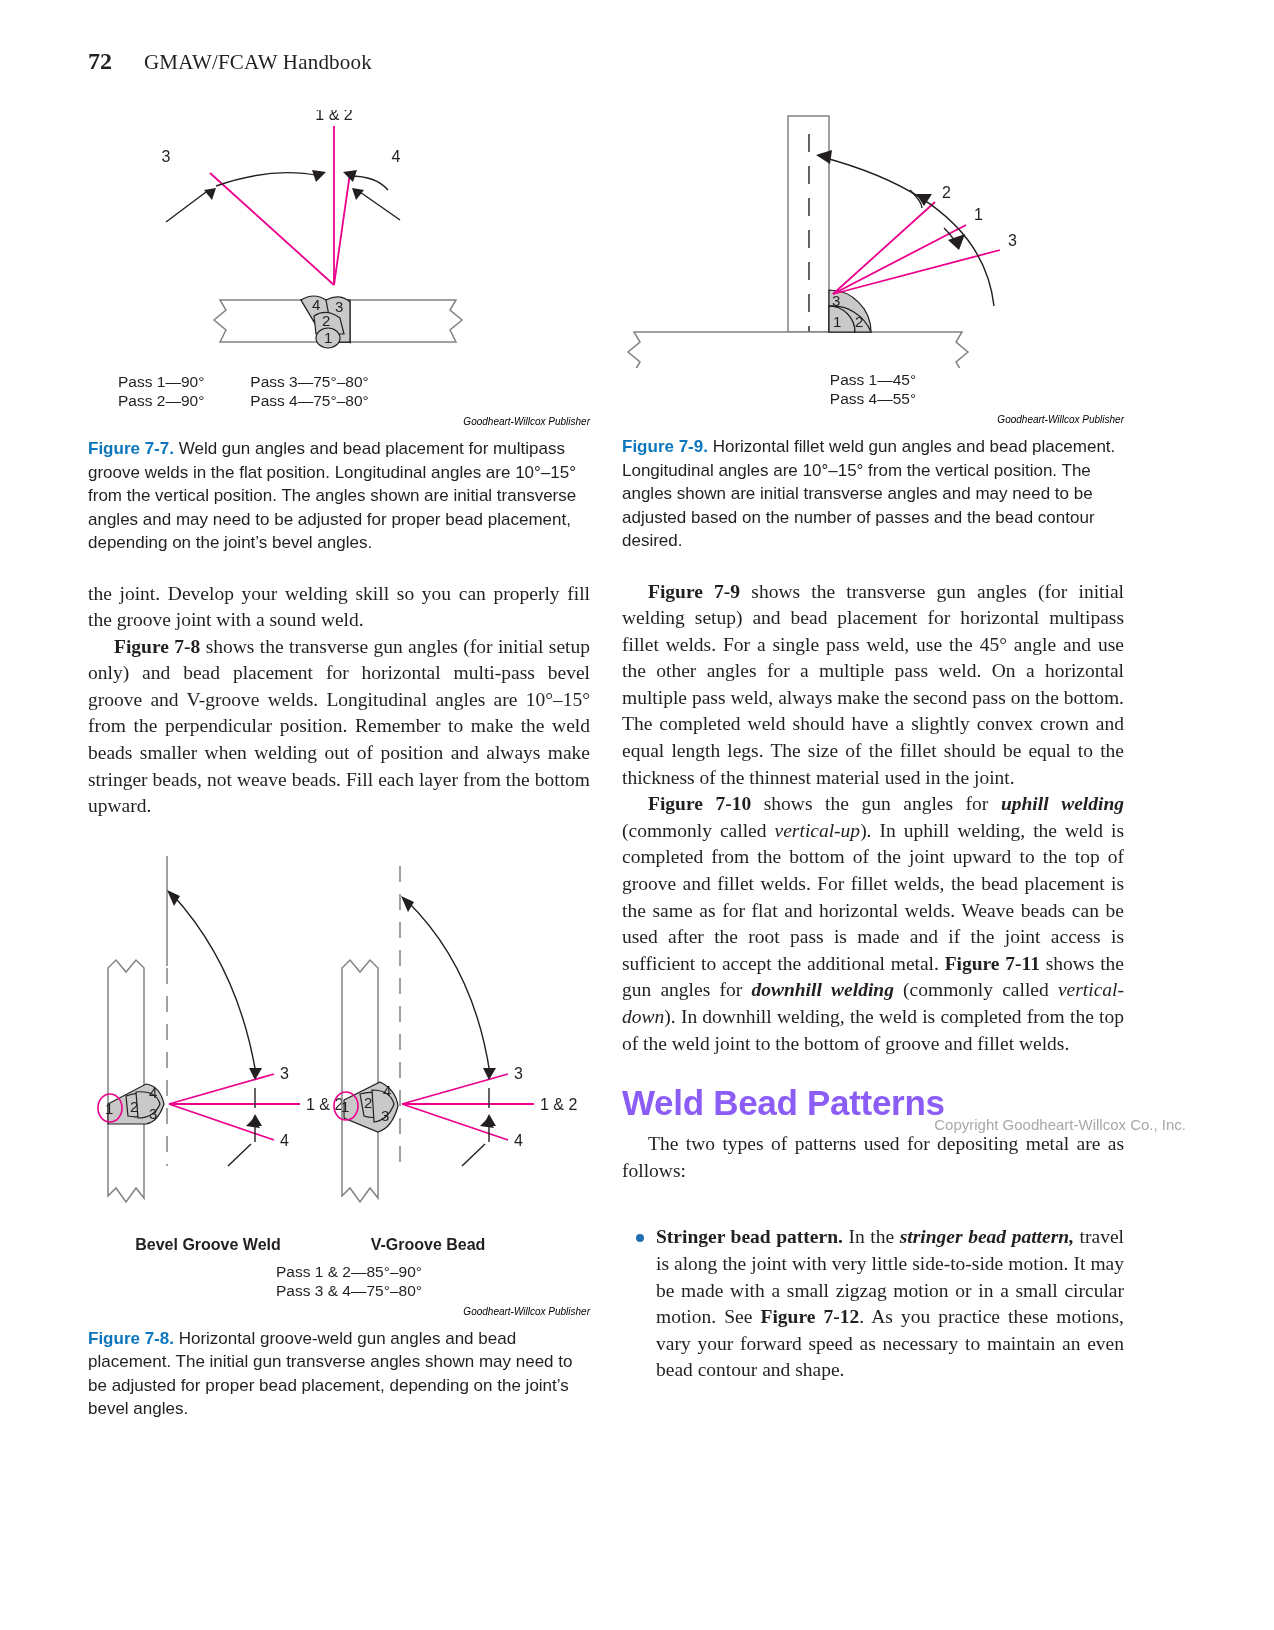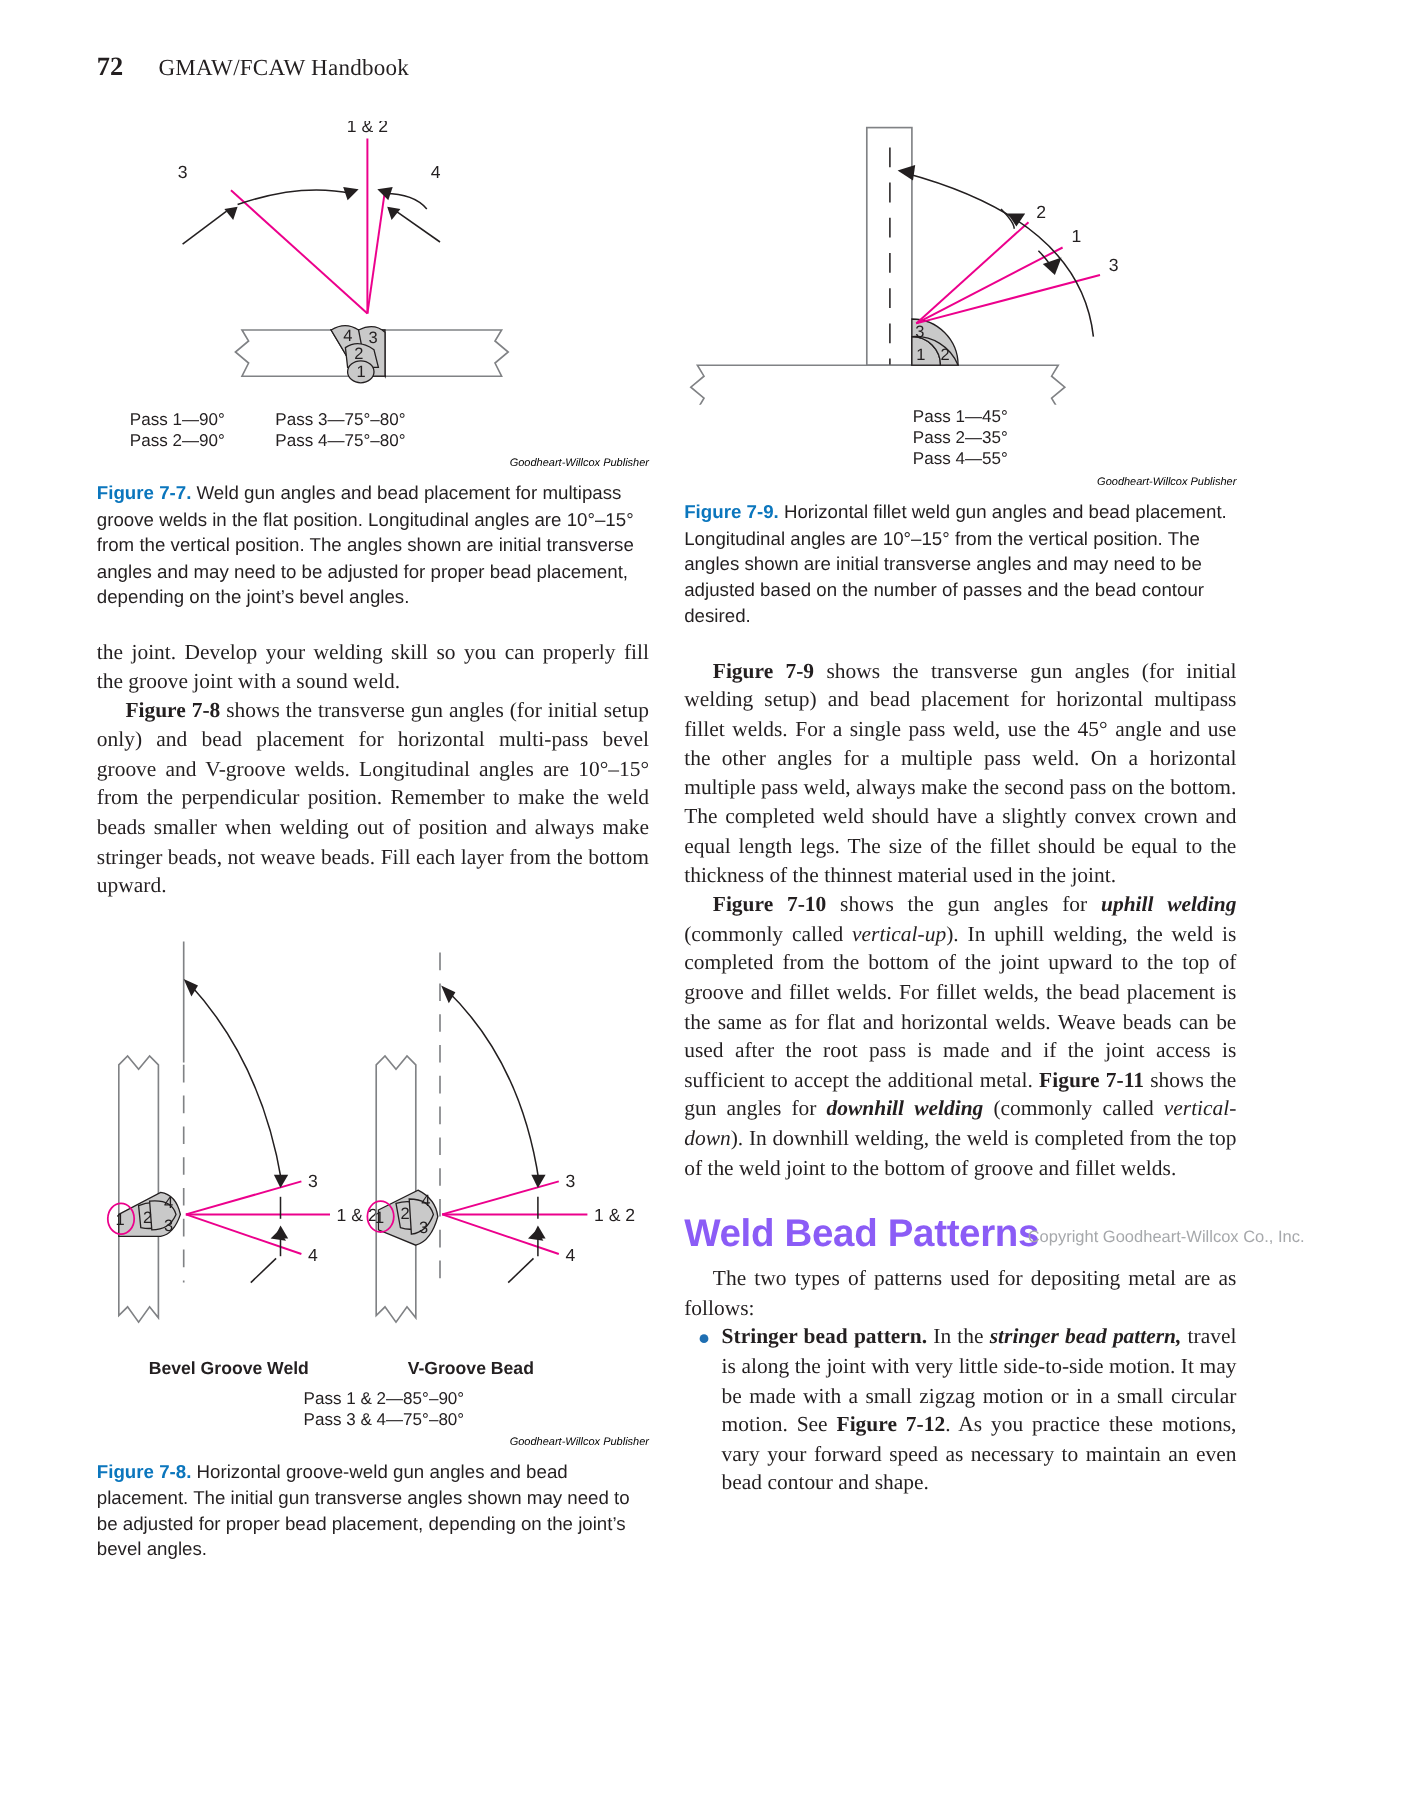--- a/index.html
+++ b/index.html
@@ -71,20 +71,21 @@
   }
 
   ul.bullets { margin:0; padding:0 0 0 0; list-style:none; }
   ul.bullets li {
     position:relative;
     padding-left:34px;
     font-family:"Liberation Serif", serif;
     font-size:19.5px;
     line-height:26.6px;
     text-align:justify;
+    margin-top:40px;
   }
   ul.bullets li .dot {
     position:absolute; left:14px; top:10px;
     width:8px; height:8px; border-radius:50%;
     background:#1f6fb2;
   }
 
   .sublabels {
     display:flex; font-family:"Liberation Sans", sans-serif;
     font-weight:bold; font-size:16px; color:#231f20;
@@ -342,21 +343,20 @@
           </g>
 
           <text x="320" y="88" font-family="Liberation Sans, sans-serif" font-size="16" fill="#231f20">2</text>
           <text x="352" y="110" font-family="Liberation Sans, sans-serif" font-size="16" fill="#231f20">1</text>
           <text x="386" y="136" font-family="Liberation Sans, sans-serif" font-size="16" fill="#231f20">3</text>
         </svg>
       </div>
 
       <div class="passlist" style="text-align:center;padding-left:0;margin-top:2px;">
         <span class="row">Pass 1—45°</span>
-        <span class="row">Pass 2—35°</span>
         <span class="row">Pass 4—55°</span>
       </div>
 
       <div class="credit">Goodheart-Willcox Publisher</div>
 
       <div class="figcap">
         <span class="fignum">Figure 7-9.</span><span> Horizontal fillet weld gun angles and bead placement. Longitudinal angles are 10°–15° from the vertical position. The angles shown are initial transverse angles and may need to be adjusted based on the number of passes and the bead contour desired.</span>
       </div>
     </div>
 

